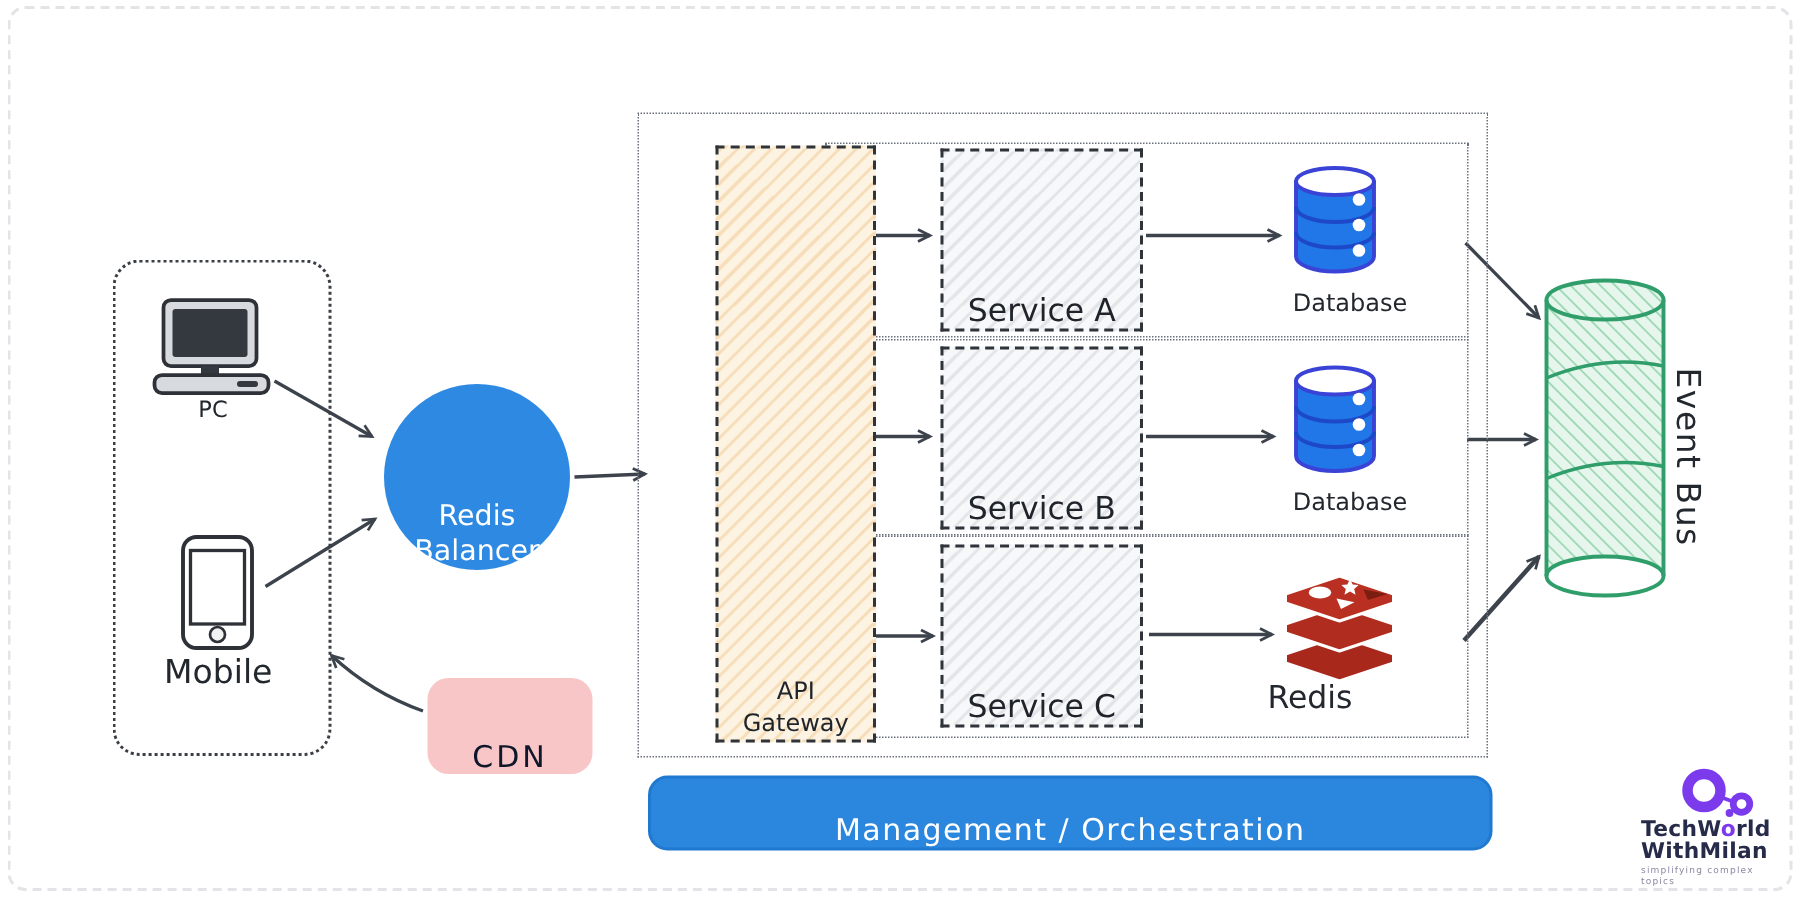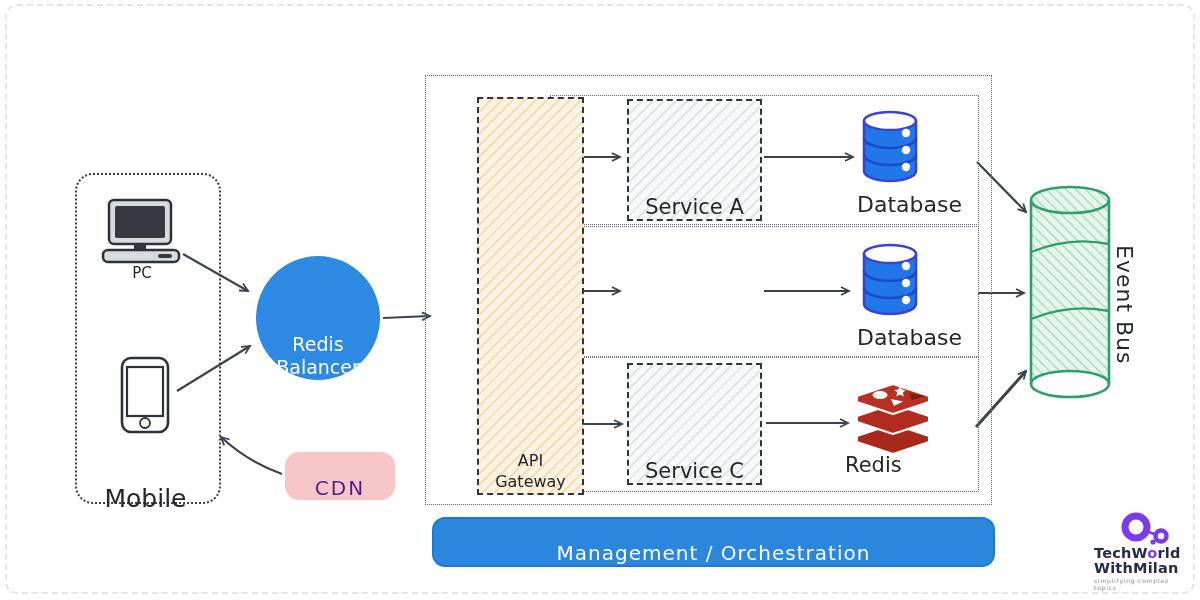--- a/index.html
+++ b/index.html
@@ -11,45 +11,45 @@
     position:absolute;left:5px;top:4px;right:5px;bottom:6px;
     border:2px dashed #e4e4e8;border-radius:12px;pointer-events:none;
   }
   .abs{position:absolute;}
   .label{color:#23282f;white-space:nowrap;}
   .center{display:flex;align-items:flex-end;justify-content:center;text-align:center;}
 
   
   .client-box{left:75px;top:173px;width:142px;height:327px;border:2px dotted #3a3f45;border-radius:18px;}
   .pc-label{left:102px;top:264px;width:80px;font-size:15px;}
-  .mobile-label{left:98px;top:436px;width:95px;font-size:25px;margin-top:48px;}
+  .mobile-label{left:98px;top:436px;width:95px;font-size:22px;}
 
   
   .lb{left:256px;top:256px;width:124px;height:124px;border-radius:50%;
       background:#2e89e2;color:#fff;font-size:19px;line-height:1.25;}
   
-  .cdn{left:285px;top:452px;width:110px;height:48px;border-radius:14px;background:#f9c6c8;
-       font-size:20px;letter-spacing:2px;color:#4c1d95;}
+  .cdn{left:285px;top:452px;width:110px;height:64px;border-radius:14px;background:#f9c6c8;
+       font-size:20px;letter-spacing:2px;color:#0f172a;}
 
   
   .mgmt{left:425px;top:75px;width:565px;height:428px;border:1.6px dotted #6a707c;}
   .row{position:absolute;border:1.6px dotted #6a707c;left:550px;width:427px;}
   .row1{top:95px;height:128px;}
   .row2{top:226px;height:129px;}
   .row3{top:357px;height:133px;}
 
   .gateway{left:437px;top:97px;width:103px;height:394px;border:2px dashed #2f343b;
       background:repeating-linear-gradient(135deg,#f6ddb8 0px,#f6ddb8 2px,#fdf3e2 2px,#fdf3e2 8px);
       font-size:16px;line-height:1.3;margin-left:40px;}
   .svc{position:absolute;left:627px;width:131px;height:118px;border:2px dashed #2f343b;
       background:repeating-linear-gradient(135deg,#e2e4e8 0px,#e2e4e8 2px,#f7f8f9 2px,#f7f8f9 8px);
       font-size:21px;}
   .svcA{top:99px;} .svcB{top:231px;} .svcC{top:363px;}
 
-  .db-label{width:124px;font-size:22px;text-align:right;}
+  .db-label{width:124px;font-size:16px;text-align:center;}
   .redis-label{left:845px;top:453px;width:96px;font-size:21px;text-align:left;}
 
   .eventbus-label{left:1112px;top:230px;height:150px;font-size:22px;
       writing-mode:vertical-rl;text-align:center;letter-spacing:1px;}
 
   .banner{left:432px;top:517px;width:563px;height:50px;border-radius:13px;
       background:#2b86dd;border:2px solid #2079d0;color:#fff;font-size:20px;letter-spacing:1px;box-sizing:border-box;}
 
   
   .logo{left:1094px;top:512px;width:100px;}
@@ -117,20 +117,23 @@
   <div class="row row2"></div>
   <div class="row row3"></div>
 
   <div class="abs center gateway">
     <span style="width:80px;white-space:normal;">API Gateway</span>
   </div>
 
   <div class="svc svcA center">
     <span>Service A</span>
   </div>
+  <div class="svc svcB center">
+    <span>Service B</span>
+  </div>
   <div class="svc svcC center">
     <span>Service C</span>
   </div>
 
   <svg class="abs" style="left:860px;top:108px;" width="60" height="76" viewBox="0 0 60 76">
     <path d="M4,13 L4,63 A26,10 0 0 0 56,63 L56,13 Z" fill="#2176e8" stroke="#3a43d6" stroke-width="2.6" stroke-linejoin="round"></path>
     <path d="M4,30 A26,10 0 0 0 56,30" fill="none" stroke="#1d49c8" stroke-width="2.6"></path>
     <path d="M4,47 A26,10 0 0 0 56,47" fill="none" stroke="#1d49c8" stroke-width="2.6"></path>
     <ellipse cx="30" cy="13" rx="26" ry="9" fill="#ffffff" stroke="#3a43d6" stroke-width="2.6"></ellipse>
     <circle cx="46" cy="25" r="4.2" fill="#fff"></circle>

